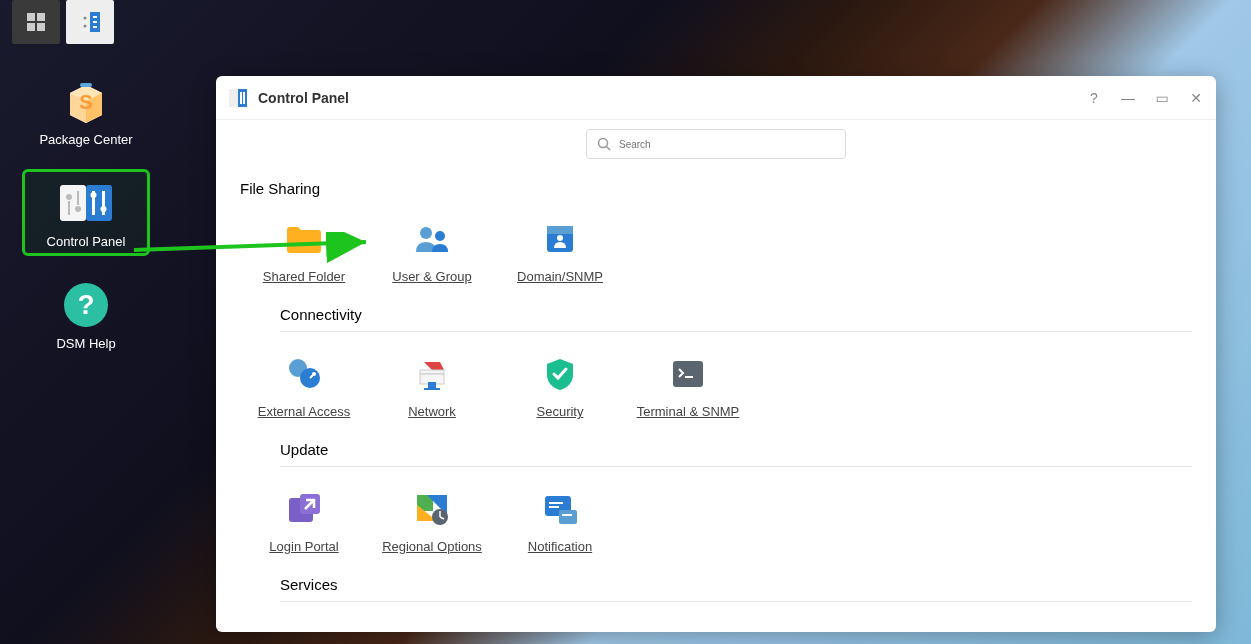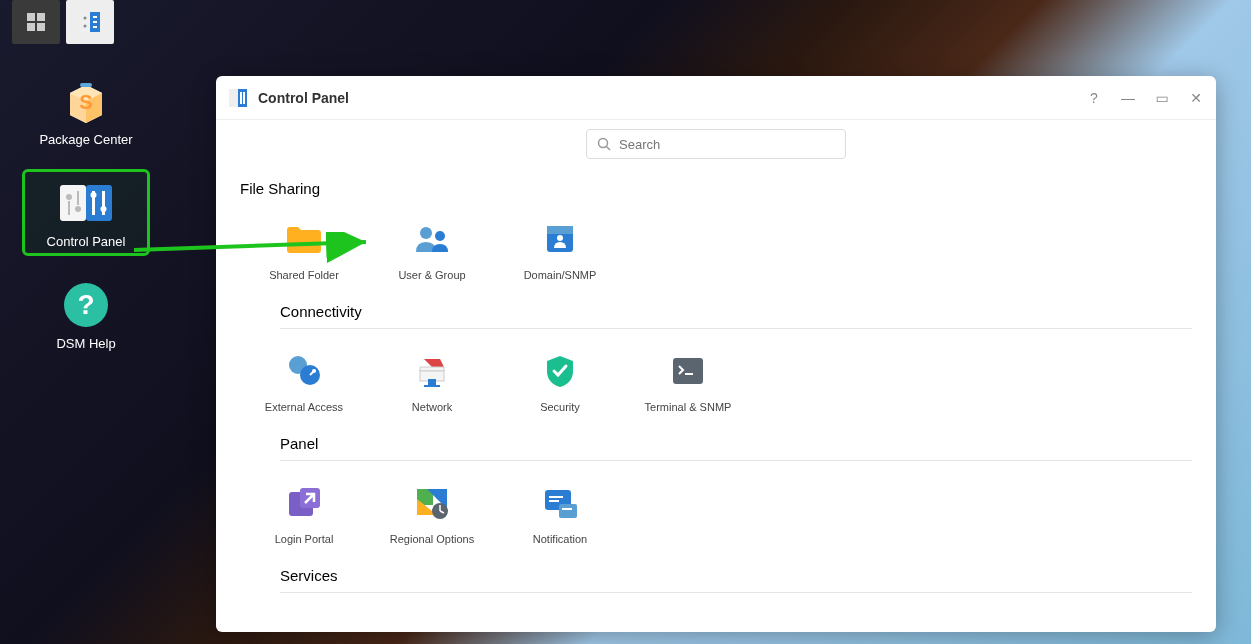--- a/index.html
+++ b/index.html
@@ -64,32 +64,33 @@
   .win-controls { display:flex; gap:18px; color:#888; font-size:14px; }
   .win-controls span { cursor:pointer; width:16px; text-align:center; }
 
   .toolbar { height: 48px; display:flex; align-items:center; justify-content:center; }
   .search-box {
     width: 260px; height: 30px;
     border: 1px solid #ddd; border-radius: 4px;
     display:flex; align-items:center; padding:0 10px; gap:8px;
     color:#999;
   }
-  .search-box input { border:none; outline:none; font-size:13px; flex:1; color:#333; }
+  .search-box input { border:none; outline:none; font-size:10px; flex:1; color:#333; }
 
   .content { flex:1; overflow-y:auto; padding: 0 24px 24px 24px; position:relative;}
   .section-title { color: #000000; font-size: 15px; margin: 12px 0 10px 0; }
   .section-title.underline { border-bottom:1px solid #e5e5e5; padding-bottom:8px;margin-left:40px;}
   .grid-items { display:flex; flex-wrap:wrap; gap: 0; }
   .item {
     width: 128px; text-align:center;
     display:flex; flex-direction:column; align-items:center;
     padding: 10px 4px; cursor:pointer;
-    color:#444; font-size:11px;
+    color:#444; font-size:13px;
     border-radius:4px;
+    text-decoration:underline;
   }
   .item .icon { width:48px; height:44px; display:flex; align-items:center; justify-content:center; margin-bottom:8px;}
   .item.highlighted { border:3px solid #1ec41e; }
 
   
   .arrow {
     position:absolute;
     top: 232px; left: 130px;
     pointer-events: none;
     z-index: 10;
@@ -282,21 +283,21 @@
             <svg width="34" height="30">
               <rect x="2" y="2" width="30" height="26" rx="3" fill="#5a6570"></rect>
               <path d="M8 10 L12 14 L8 18" stroke="#fff" stroke-width="2" fill="none"></path>
               <line x1="14" y1="18" x2="22" y2="18" stroke="#fff" stroke-width="2"></line>
             </svg>
           </div>
         <span>Terminal &amp; SNMP</span>
       </div>
     </div>
 
-    <div class="section-title underline">Panel</div>
+    <div class="section-title underline">Update</div>
     <div class="grid-items">
       <div class="item">
         <div class="icon">
             <svg width="36" height="34">
               <rect x="3" y="6" width="24" height="24" rx="3" fill="#7a5fc7"></rect>
               <rect x="14" y="2" width="20" height="20" rx="3" fill="#8b6fd7"></rect>
               <path d="M20 8 L28 8 L28 16 M28 8 L19 17" stroke="#fff" stroke-width="2.5" fill="none"></path>
             </svg>
           </div>
         <span>Login Portal</span>

